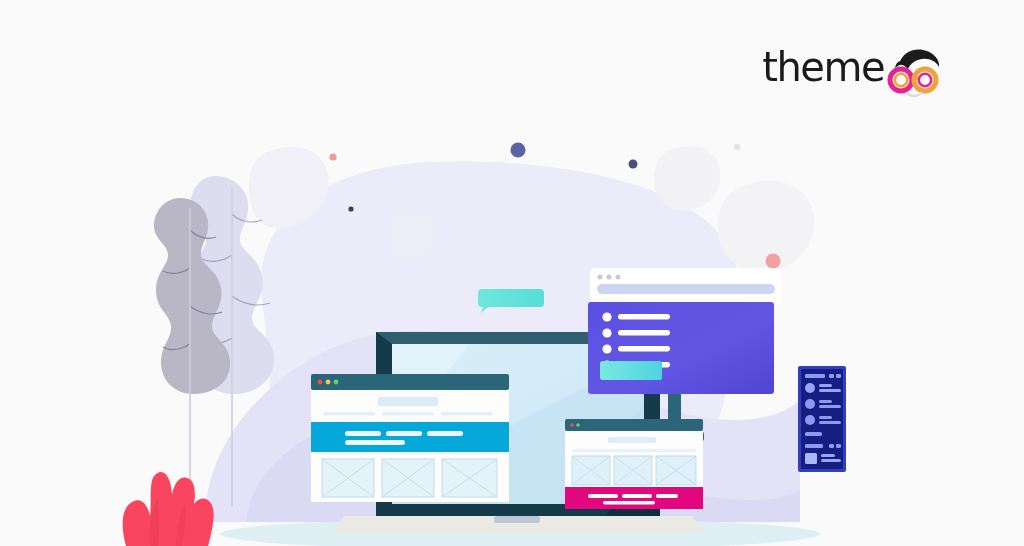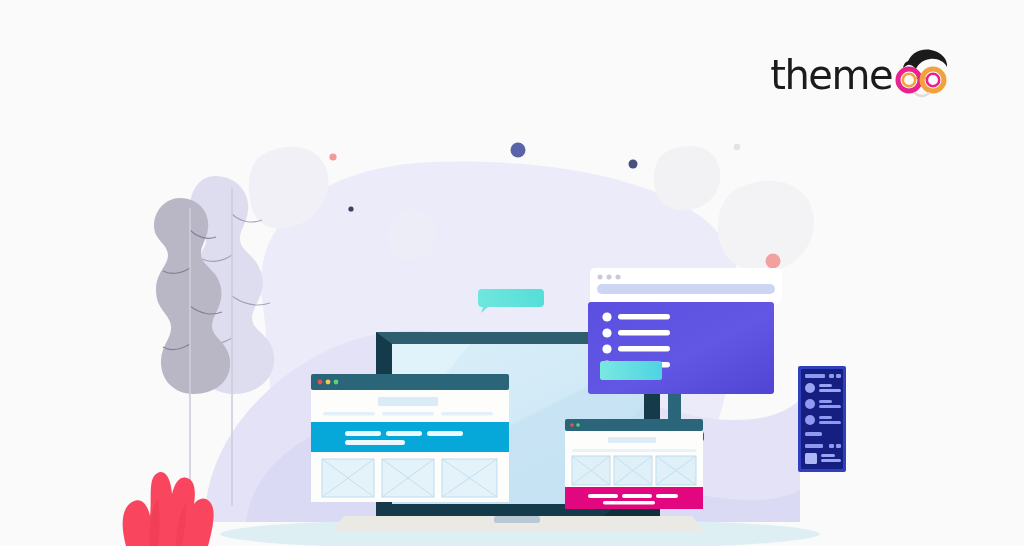--- a/index.html
+++ b/index.html
@@ -7,22 +7,22 @@
   body{
     width:1024px;height:546px;overflow:hidden;
     background:#fafafa;
     font-family:"Liberation Sans", sans-serif;
   }
   #stage{position:relative;width:1024px;height:546px;background:#fafafa;}
   #art{position:absolute;left:0;top:0;}
 
   
   #logo{
-    position:absolute; right:72px; top:47px;
-    display:flex; align-items:center; height:56px;
+    position:absolute; right:80px; top:47px;
+    display:flex; align-items:flex-start; height:56px;
   }
   #logo-word{
     font-family:"DejaVu Sans", sans-serif;
     font-size:40px; font-weight:400; letter-spacing:-1.5px;
     color:#1b1b1b; line-height:1;
   }
   #logo-mark{position:relative; width:62px; height:56px; margin-left:-2px;}
 </style>
 </head>
 <body style="background: rgb(250, 250, 250);">

